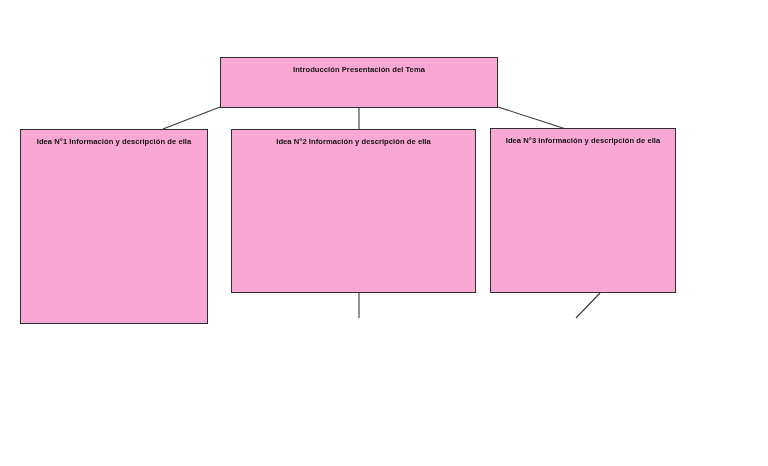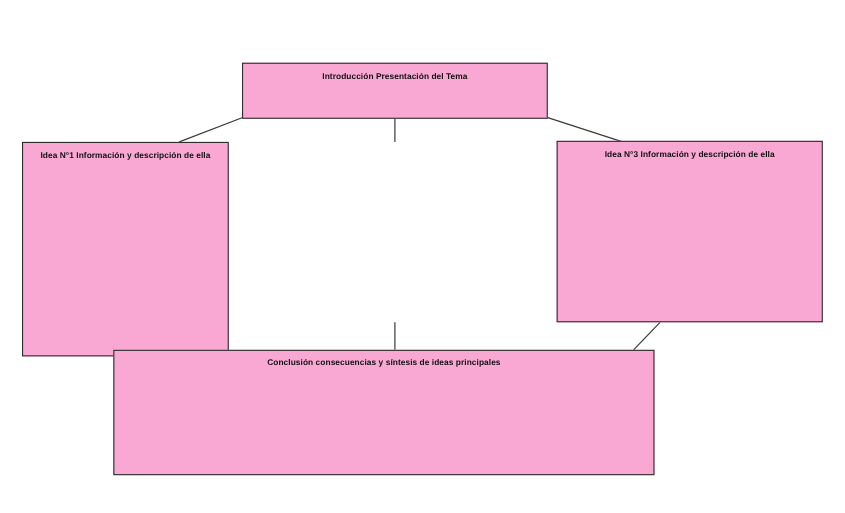--- a/index.html
+++ b/index.html
@@ -49,21 +49,21 @@
     font-size: 7.6px;
     font-weight: bold;
     letter-spacing: 0.05px;
     line-height: 1.2;
     color: #111111;
     white-space: nowrap;
   }
   #node-intro { left: 220px; top: 57px; width: 278px; height: 51px; }
   #node-idea1 { left: 20px;  top: 129px; width: 188px; height: 195px; }
   #node-idea2 { left: 231px; top: 129px; width: 245px; height: 164px; }
-  #node-idea3 { left: 506px; top: 128px; width: 242px; height: 165px; }
+  #node-idea3 { left: 490px; top: 128px; width: 186px; height: 165px; }
   #node-conclusion { left: 103px; top: 318px; width: 492px; height: 114px; }
   #node-conclusion .node-label { top: 6px; }
   svg.connectors {
     position: absolute;
     left: 0; top: 0;
     width: 768px;
     height: 466px;
     z-index: 1;
   }
   svg.connectors line {
@@ -87,22 +87,22 @@
   </svg>
 
   <div class="node" id="node-intro">
     <div class="node-label">Introducción Presentación del Tema</div>
   </div>
 
   <div class="node" id="node-idea1">
     <div class="node-label">Idea N°1 Información y descripción de ella</div>
   </div>
 
+  <div class="node" id="node-idea2">
+    <div class="node-label">Idea N°2 Información y descripción de ella</div>
+  </div>
 
   <div class="node" id="node-idea3">
     <div class="node-label">Idea N°3 Información y descripción de ella</div>
   </div>
 
-  <div class="node" id="node-conclusion">
-    <div class="node-label">Conclusión consecuencias y síntesis de ideas principales</div>
-  </div>
 
 </div>
 
 </body></html>

